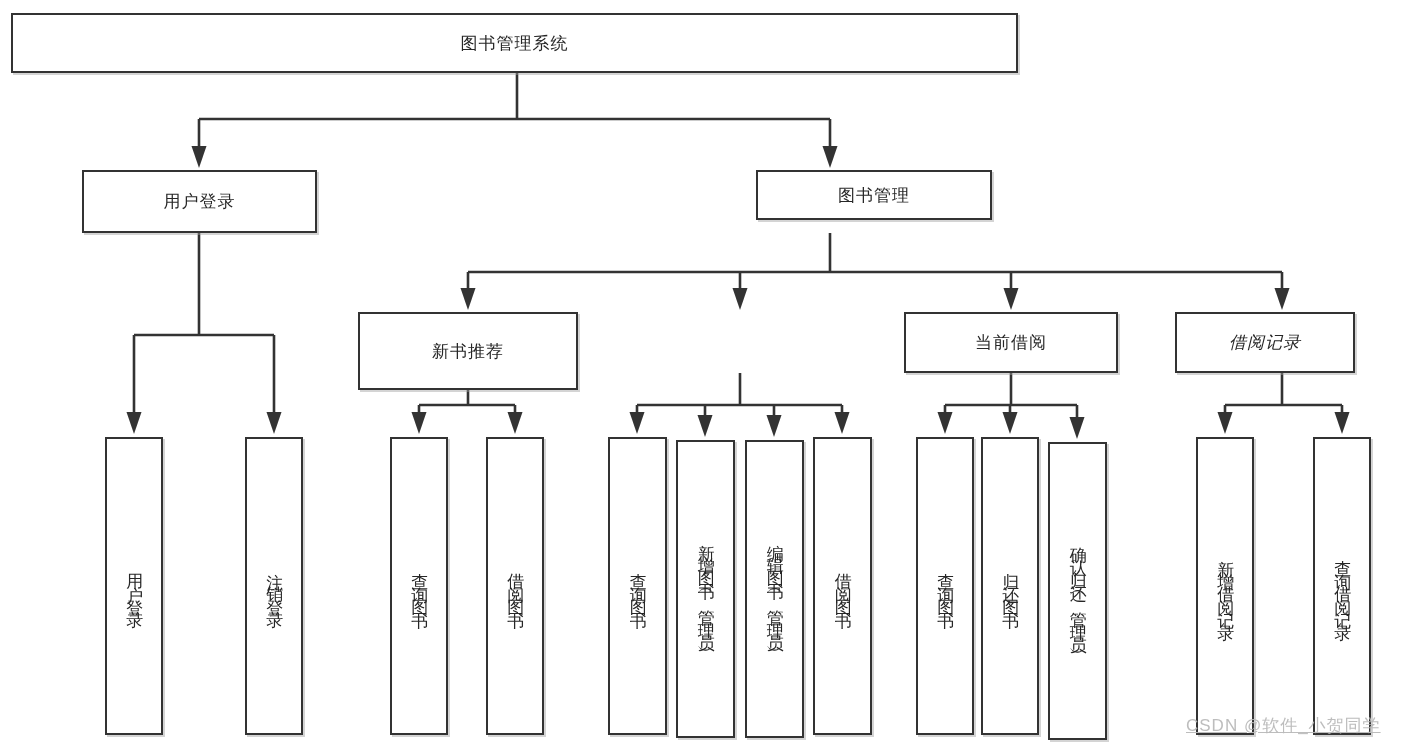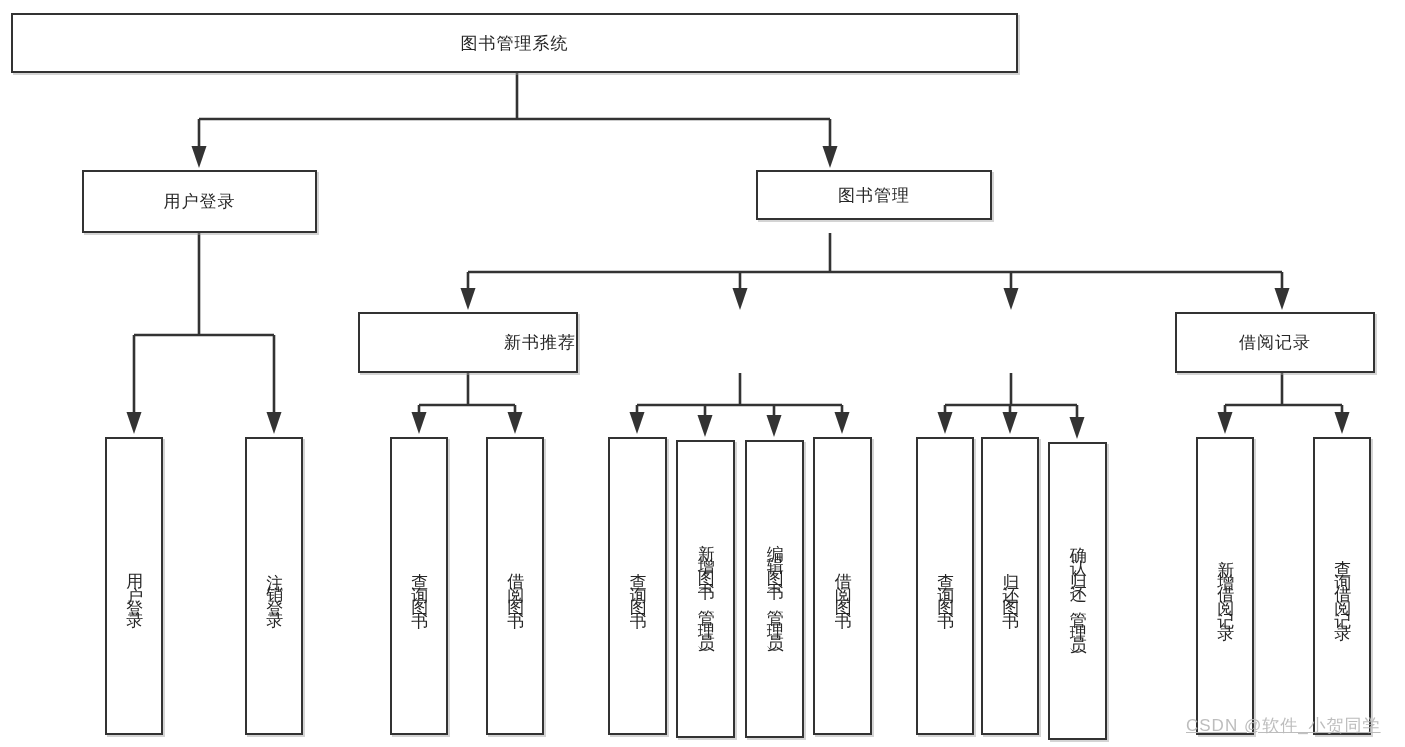--- a/index.html
+++ b/index.html
@@ -99,24 +99,27 @@
     <span>图书管理系统</span>
   </div>
 
   <div class="node" style="left:82px; top:170px; width:235px; height:63px;">
     <span>用户登录</span>
   </div>
   <div class="node" style="left:712px; top:170px; width:236px; height:50px;margin-left:44px;">
     <span>图书管理</span>
   </div>
 
-  <div class="node" style="left:358px; top:312px; width:220px; height:61px;justify-content:flex-end;">
+  <div class="node" style="left:358px; top:312px; width:220px; height:78px;">
     <span>新书推荐</span>
   </div>
-  <div class="node" style="left:1175px; top:312px; width:200px; height:61px;">
+  <div class="node" style="left:904px; top:312px; width:214px; height:61px;">
+    <span>当前借阅</span>
+  </div>
+  <div class="node" style="left:1175px; top:312px; width:180px; height:61px;font-style:italic;">
     <span>借阅记录</span>
   </div>
 
   <div class="node" style="left:105px; top:437px; width:58px; height:298px;">
     <span class="vtext">用户登录</span>
   </div>
   <div class="node" style="left:245px; top:437px; width:58px; height:298px;">
     <span class="vtext">注销登录</span>
   </div>
 

